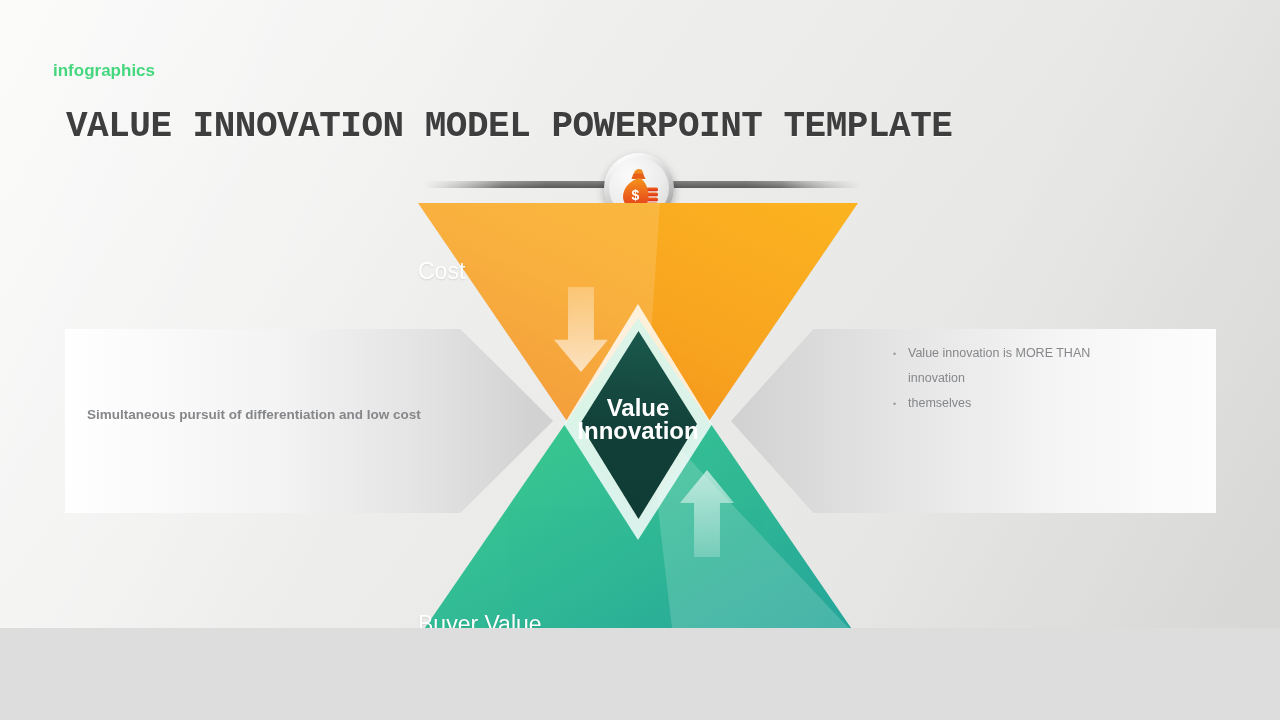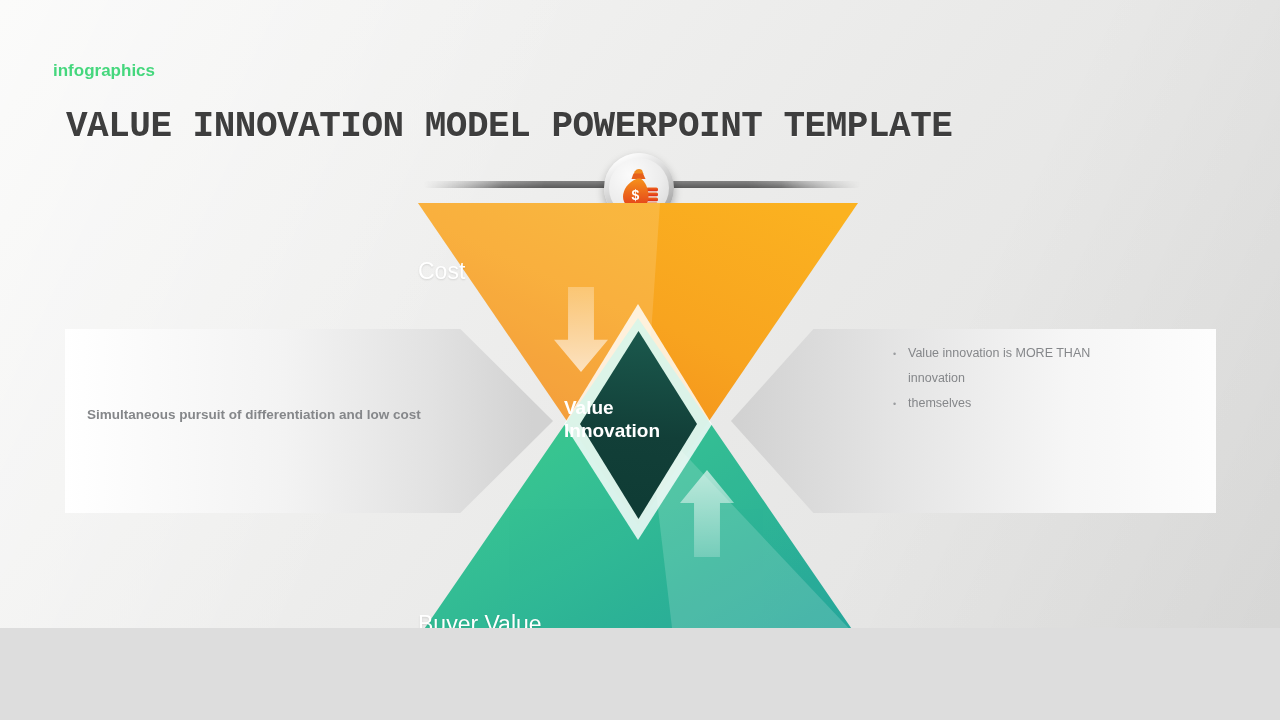--- a/index.html
+++ b/index.html
@@ -84,22 +84,22 @@
     clip-path:polygon(26% 0, 74% 0, 74% 62%, 100% 62%, 50% 100%, 0 62%, 26% 62%);
     background:linear-gradient(to bottom, rgba(255,255,255,.28), rgba(255,255,255,.68));}
   .arrow-up{left:680px; top:470px; width:54px; height:87px;
     clip-path:polygon(50% 0, 100% 38%, 74% 38%, 74% 100%, 26% 100%, 26% 38%, 0 38%);
     background:linear-gradient(to top, rgba(255,255,255,.22), rgba(255,255,255,.62));}
   
   .tri-label{position:absolute; left:418px; width:440px; text-align:left; z-index:9;
     color:#ffffff; font-weight:400; font-size:23px; text-shadow:0 1px 2px rgba(0,0,0,.12);}
   .label-cost{top:258px;}
   .label-buyer{top:567px;margin-top:44px;}
-  .diamond-label{position:absolute; left:564px; top:396px; width:148px; z-index:9; 
-    color:#ffffff; font-weight:700; font-size:19px; line-height:23px;}
+  .diamond-label{position:absolute; left:564px; top:396px; width:148px; z-index:9; text-align:center;
+    color:#ffffff; font-weight:700; font-size:24px; line-height:23px;}
   
   .icon-svg{display:block;}
 </style>
 </head>
 <body>
 
 <div class="stage">
 
   <div class="brand-tag">infographics</div>
   <h1 class="page-title" style="margin:16px;font-family:Liberation Mono, monospace;">VALUE INNOVATION MODEL POWERPOINT TEMPLATE</h1>

